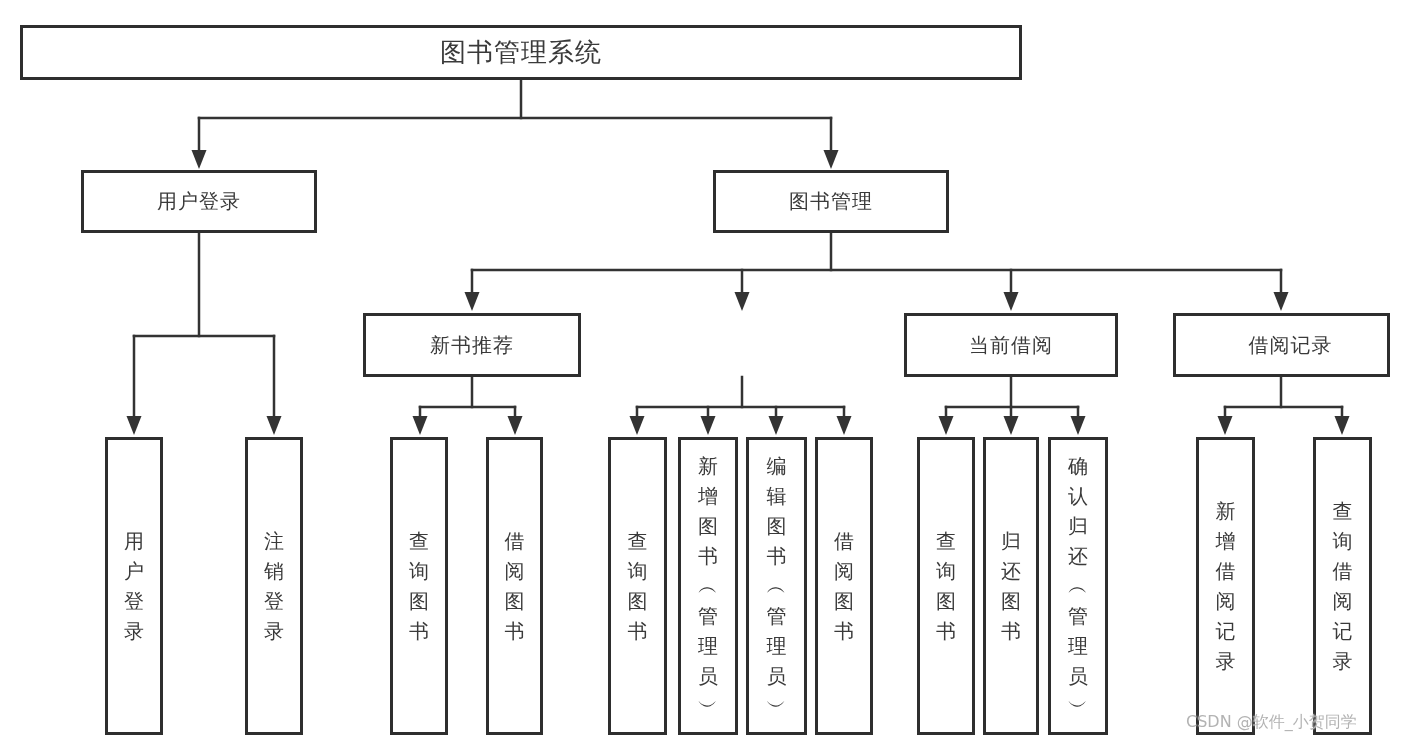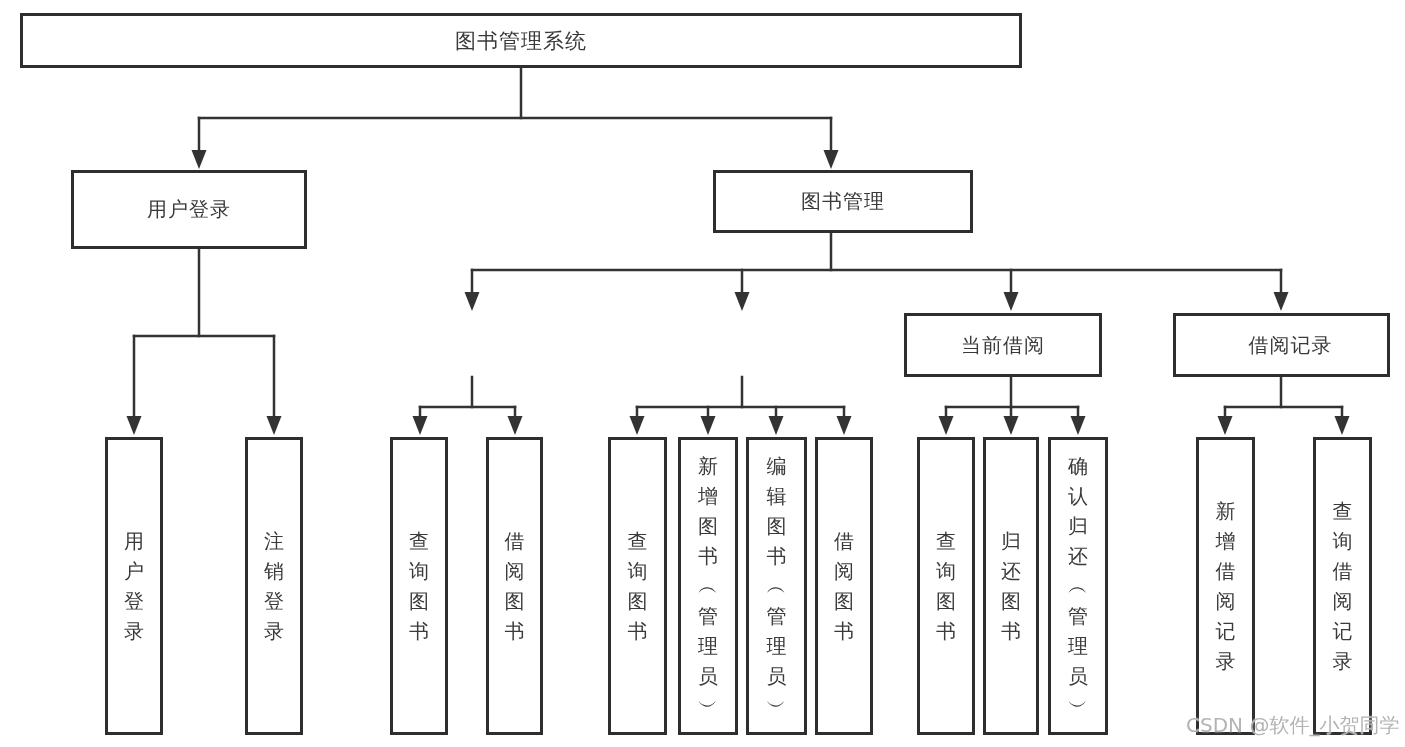--- a/index.html
+++ b/index.html
@@ -26,27 +26,27 @@
     background:#fff;
     border:3px solid var(--border);
     color:var(--text);
     display:flex;
     align-items:center;
     justify-content:center;
     font-size:20px;
     letter-spacing:1px;
     z-index:2;
   }
-  .node.title{font-size:21px;}
+  .node.title{font-size:26px;margin-top:12px;}
   .v-node{flex-direction:column;letter-spacing:0;}
   .v-char{display:block;width:100%;height:30px;line-height:30px;text-align:center;font-size:20px;}
   .watermark{
     position:absolute;
     left:1186px;top:712px;
-    font-size:20px;
+    font-size:16px;
     color:var(--watermark);
     white-space:nowrap;
     z-index:3;
     text-shadow:0 0 2px #ffffff;
   }
 </style>
 </head>
 <body>
 
 <div class="canvas">
@@ -122,24 +122,25 @@
       <line x1="1225" y1="407" x2="1342" y2="407"></line>
       <line x1="1225" y1="407" x2="1225" y2="421"></line>
       <polygon points="1217.5,416 1232.5,416 1225,435"></polygon>
       <line x1="1342" y1="407" x2="1342" y2="421"></line>
       <polygon points="1334.5,416 1349.5,416 1342,435"></polygon>
     </g>
   </svg>
 
   <div class="node title" style="left:20px;top:13px;width:1002px;height:55px;">图书管理系统</div>
 
-  <div class="node" style="left:71px;top:170px;width:236px;height:79px;">用户登录</div>
-  <div class="node" style="left:713px;top:170px;width:260px;height:63px;">图书管理</div>
-
-  <div class="node" style="left:904px;top:313px;width:198px;height:64px;">当前借阅</div>
+  <div class="node" style="left:81px;top:170px;width:236px;height:63px;">用户登录</div>
+  <div class="node" style="left:713px;top:170px;width:236px;height:63px;">图书管理</div>
+
+  <div class="node" style="left:363px;top:313px;width:218px;height:64px;">新书推荐</div>
+  <div class="node" style="left:904px;top:313px;width:214px;height:64px;">当前借阅</div>
   <div class="node" style="left:1173px;top:313px;width:217px;height:64px;padding-left:18px;">借阅记录</div>
 
   <div class="node v-node" style="left:105px;top:437px;width:58px;height:298px;">
     <span class="v-text">
         <span class="v-char">用</span>
         <span class="v-char">户</span>
         <span class="v-char">登</span>
         <span class="v-char">录</span>
       </span>
     </div>

